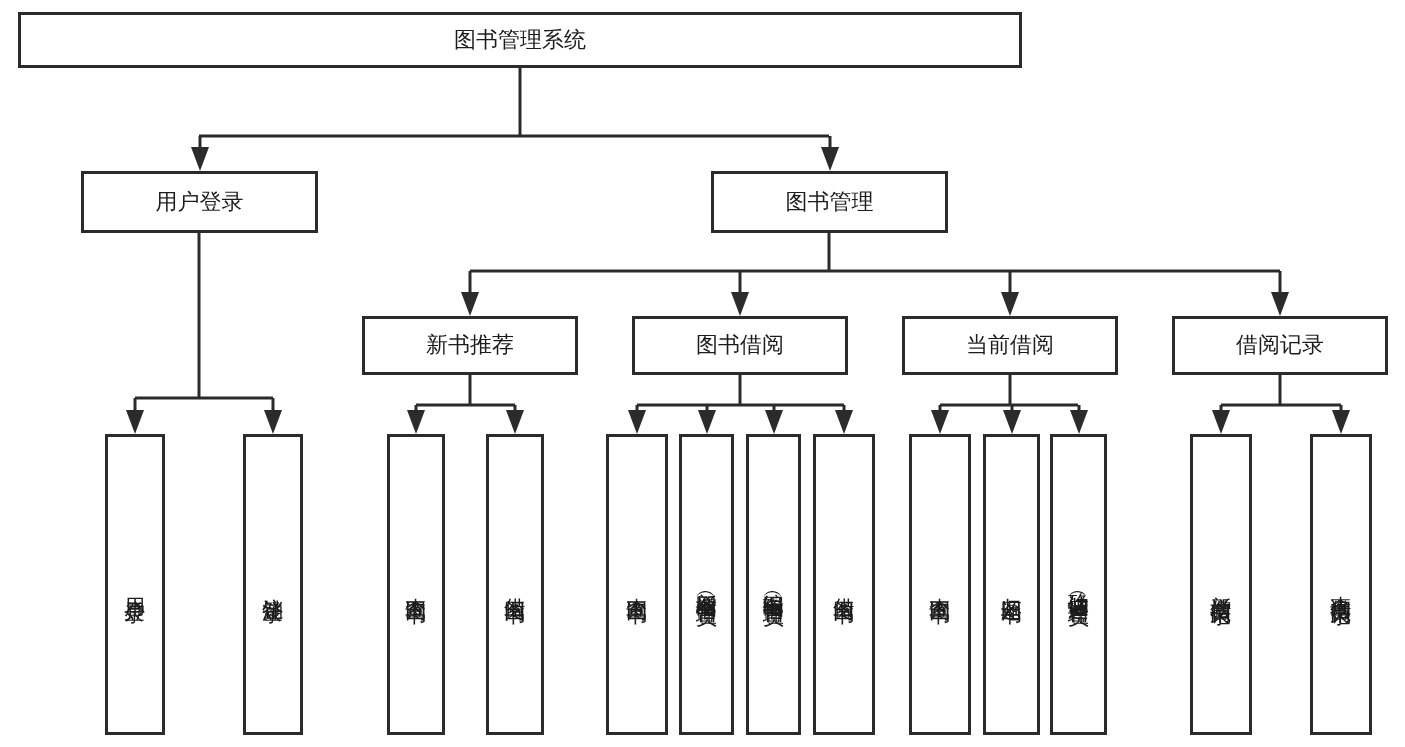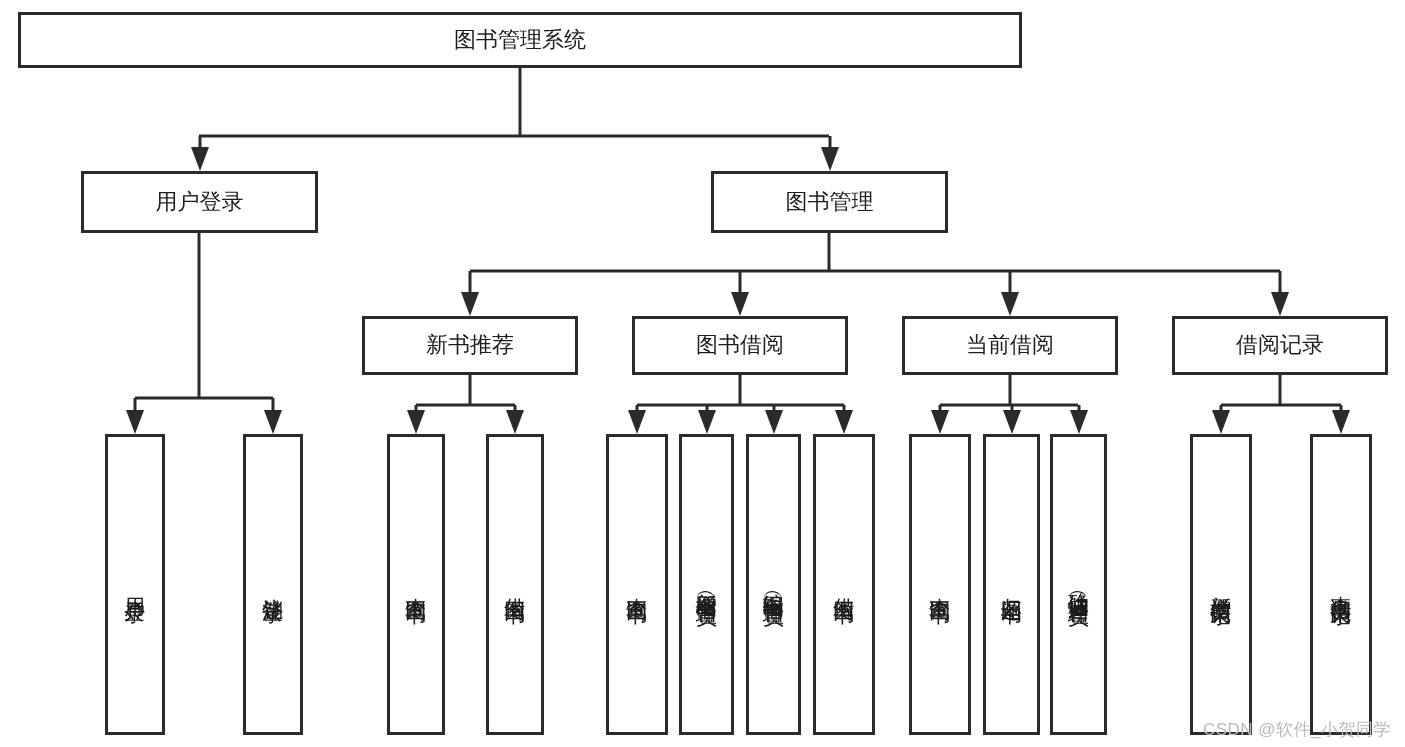--- a/index.html
+++ b/index.html
@@ -270,15 +270,14 @@
       <div class="node-label-v" style="left: 679px; top: 434px; width: 55px; height: 301px;">新增图书（管理员）</div>
       <div class="node-label-v" style="left: 746px; top: 434px; width: 55px; height: 301px;">编辑图书（管理员）</div>
       <div class="node-label-v" style="left: 813px; top: 434px; width: 62px; height: 301px;">借阅图书</div>
       <div class="node-label-v" style="left: 909px; top: 434px; width: 62px; height: 301px;">查询图书</div>
       <div class="node-label-v" style="left: 983px; top: 434px; width: 57px; height: 301px;">归还图书</div>
       <div class="node-label-v" style="left: 1050px; top: 434px; width: 57px; height: 301px;">确认归还（管理员）</div>
       <div class="node-label-v" style="left: 1190px; top: 434px; width: 62px; height: 301px;">新增借阅记录</div>
       <div class="node-label-v" style="left: 1310px; top: 434px; width: 62px; height: 301px;">查询借阅记录</div>
     </div>
 
-  <div id="watermark">CSDN @软件_小贺同学</div>
 
 </div>
 
 </body></html>

